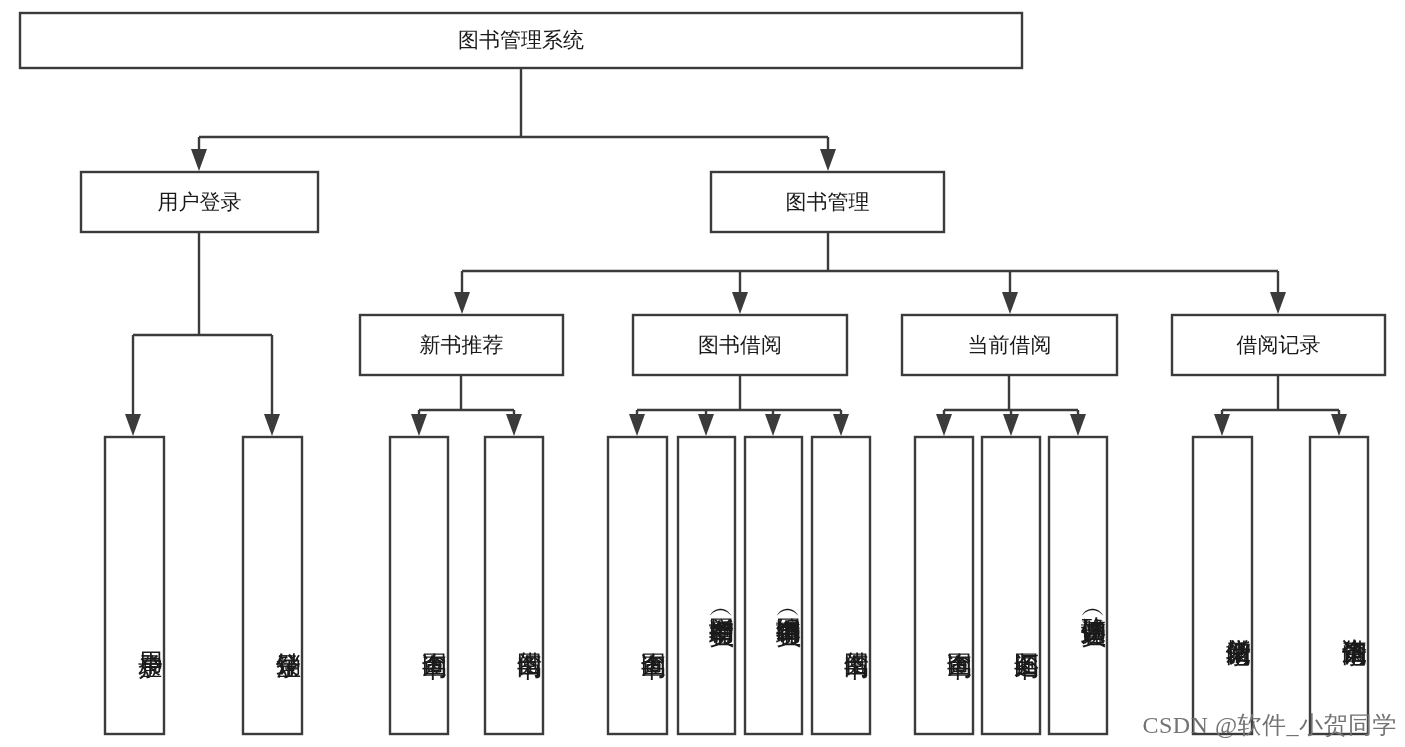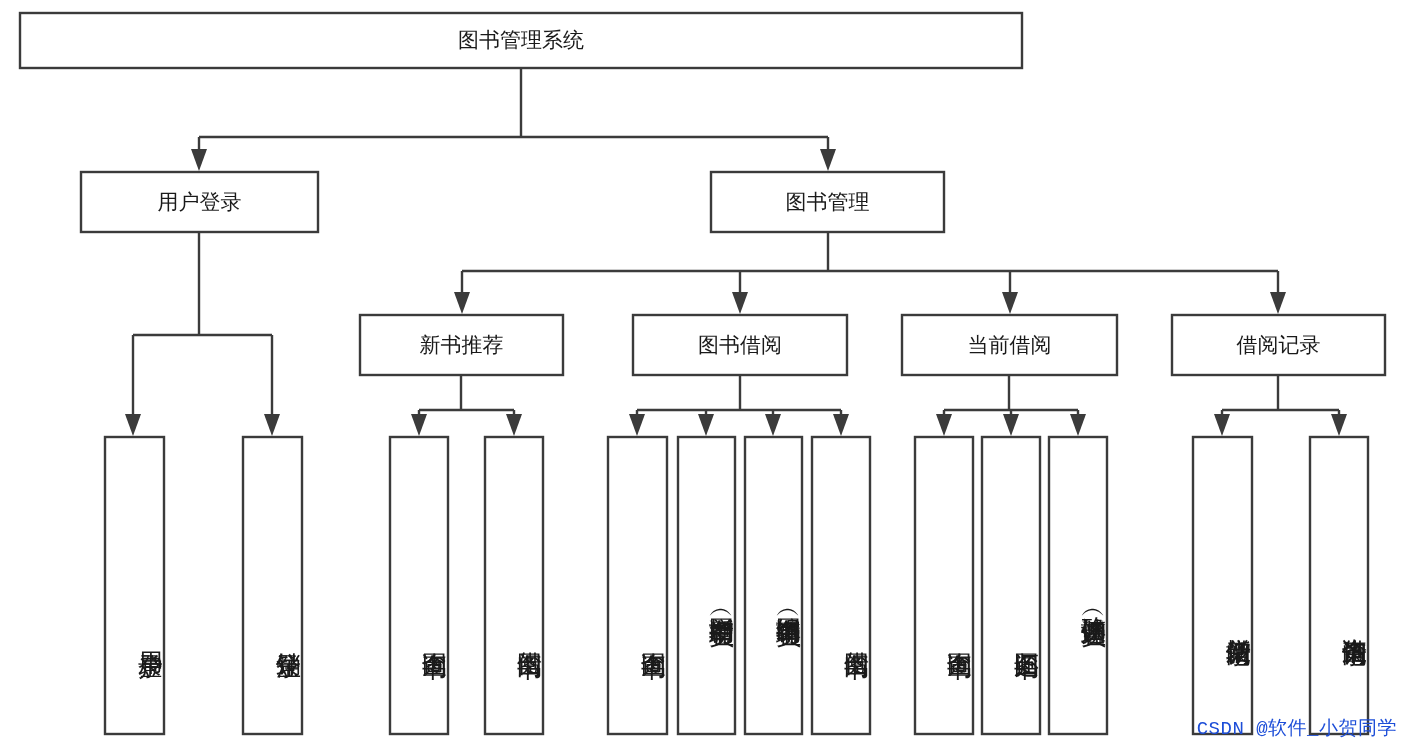--- a/index.html
+++ b/index.html
@@ -60,23 +60,23 @@
     display: flex;
     align-items: flex-start;
     justify-content: center;
     white-space: nowrap;
     pointer-events: none;
   }
   .watermark {
     position: absolute;
     right: 8px;
     bottom: 6px;
-    font-family: Liberation Mono, monospace;
-    font-size: 19px;
-    color: #1d4ed8;
+    font-family: Liberation Serif, serif;
+    font-size: 24px;
+    color: #737373;
     letter-spacing: 0.5px;
     user-select: none;
   }
 </style>
 </head>
 <body>
 
 <div id="diagram-root">
   <svg class="diagram-canvas" id="diagram-svg" viewBox="0 0 1405 747" xmlns="http://www.w3.org/2000/svg">
       <g>

